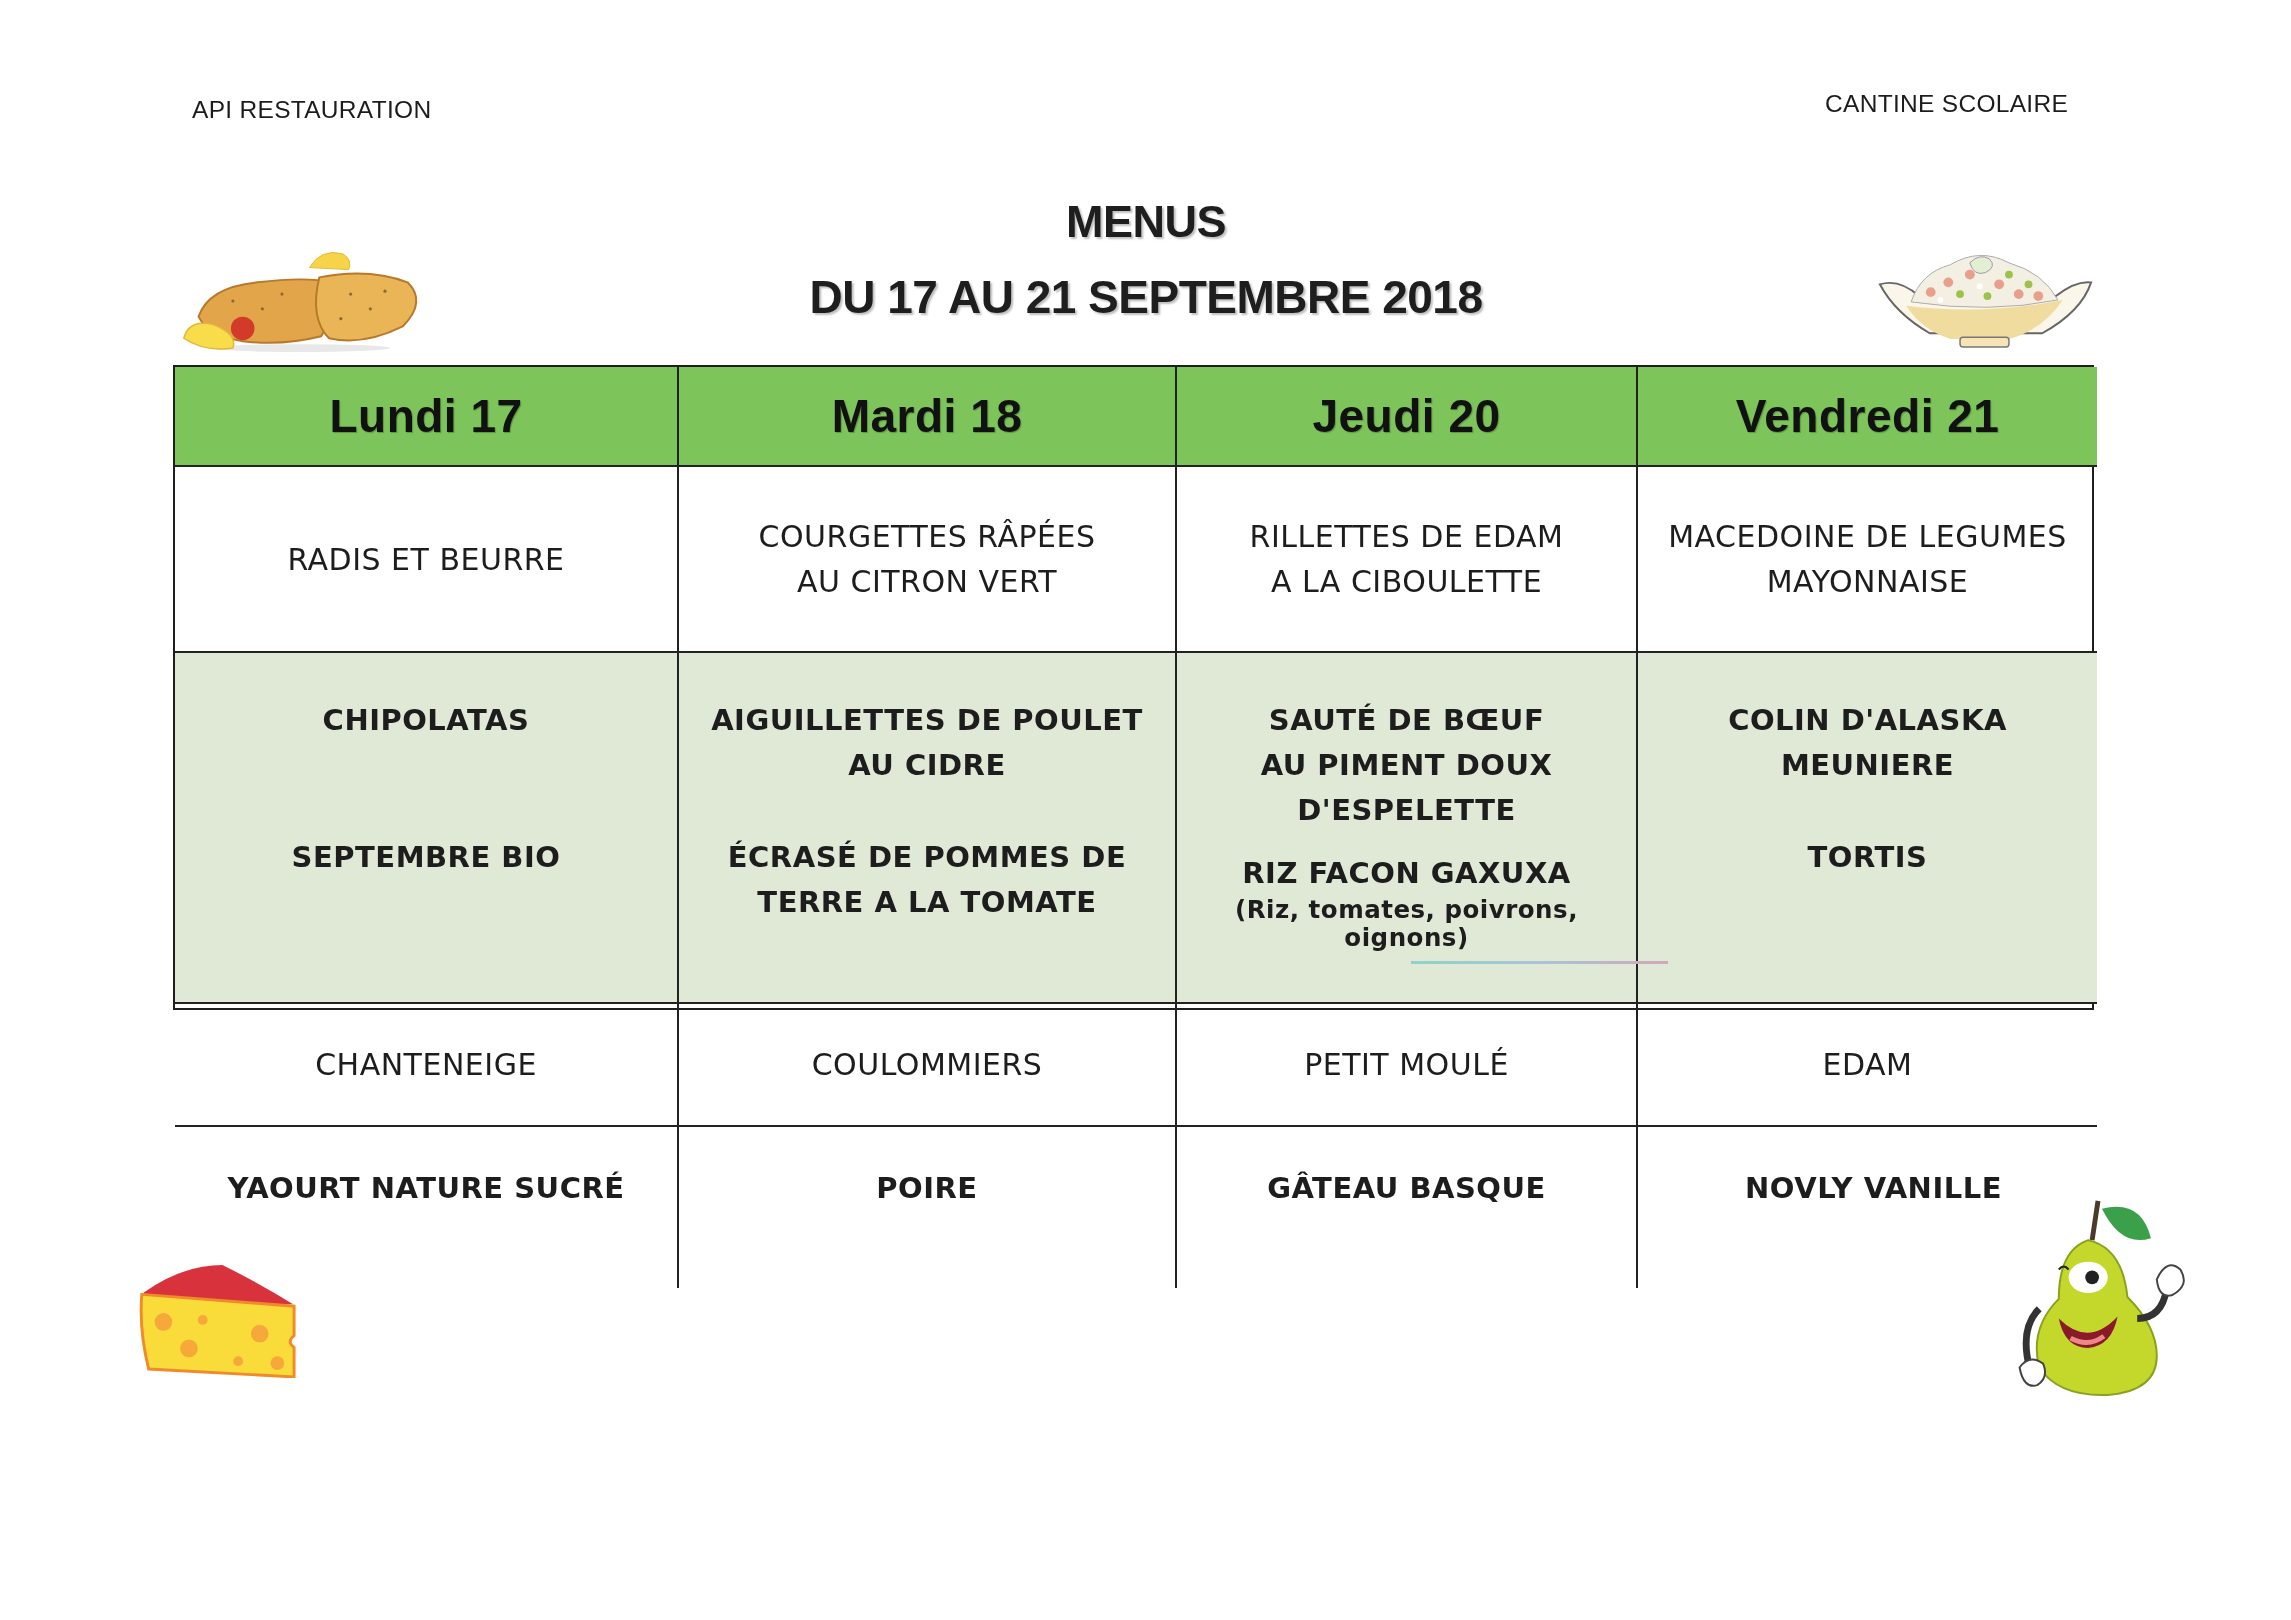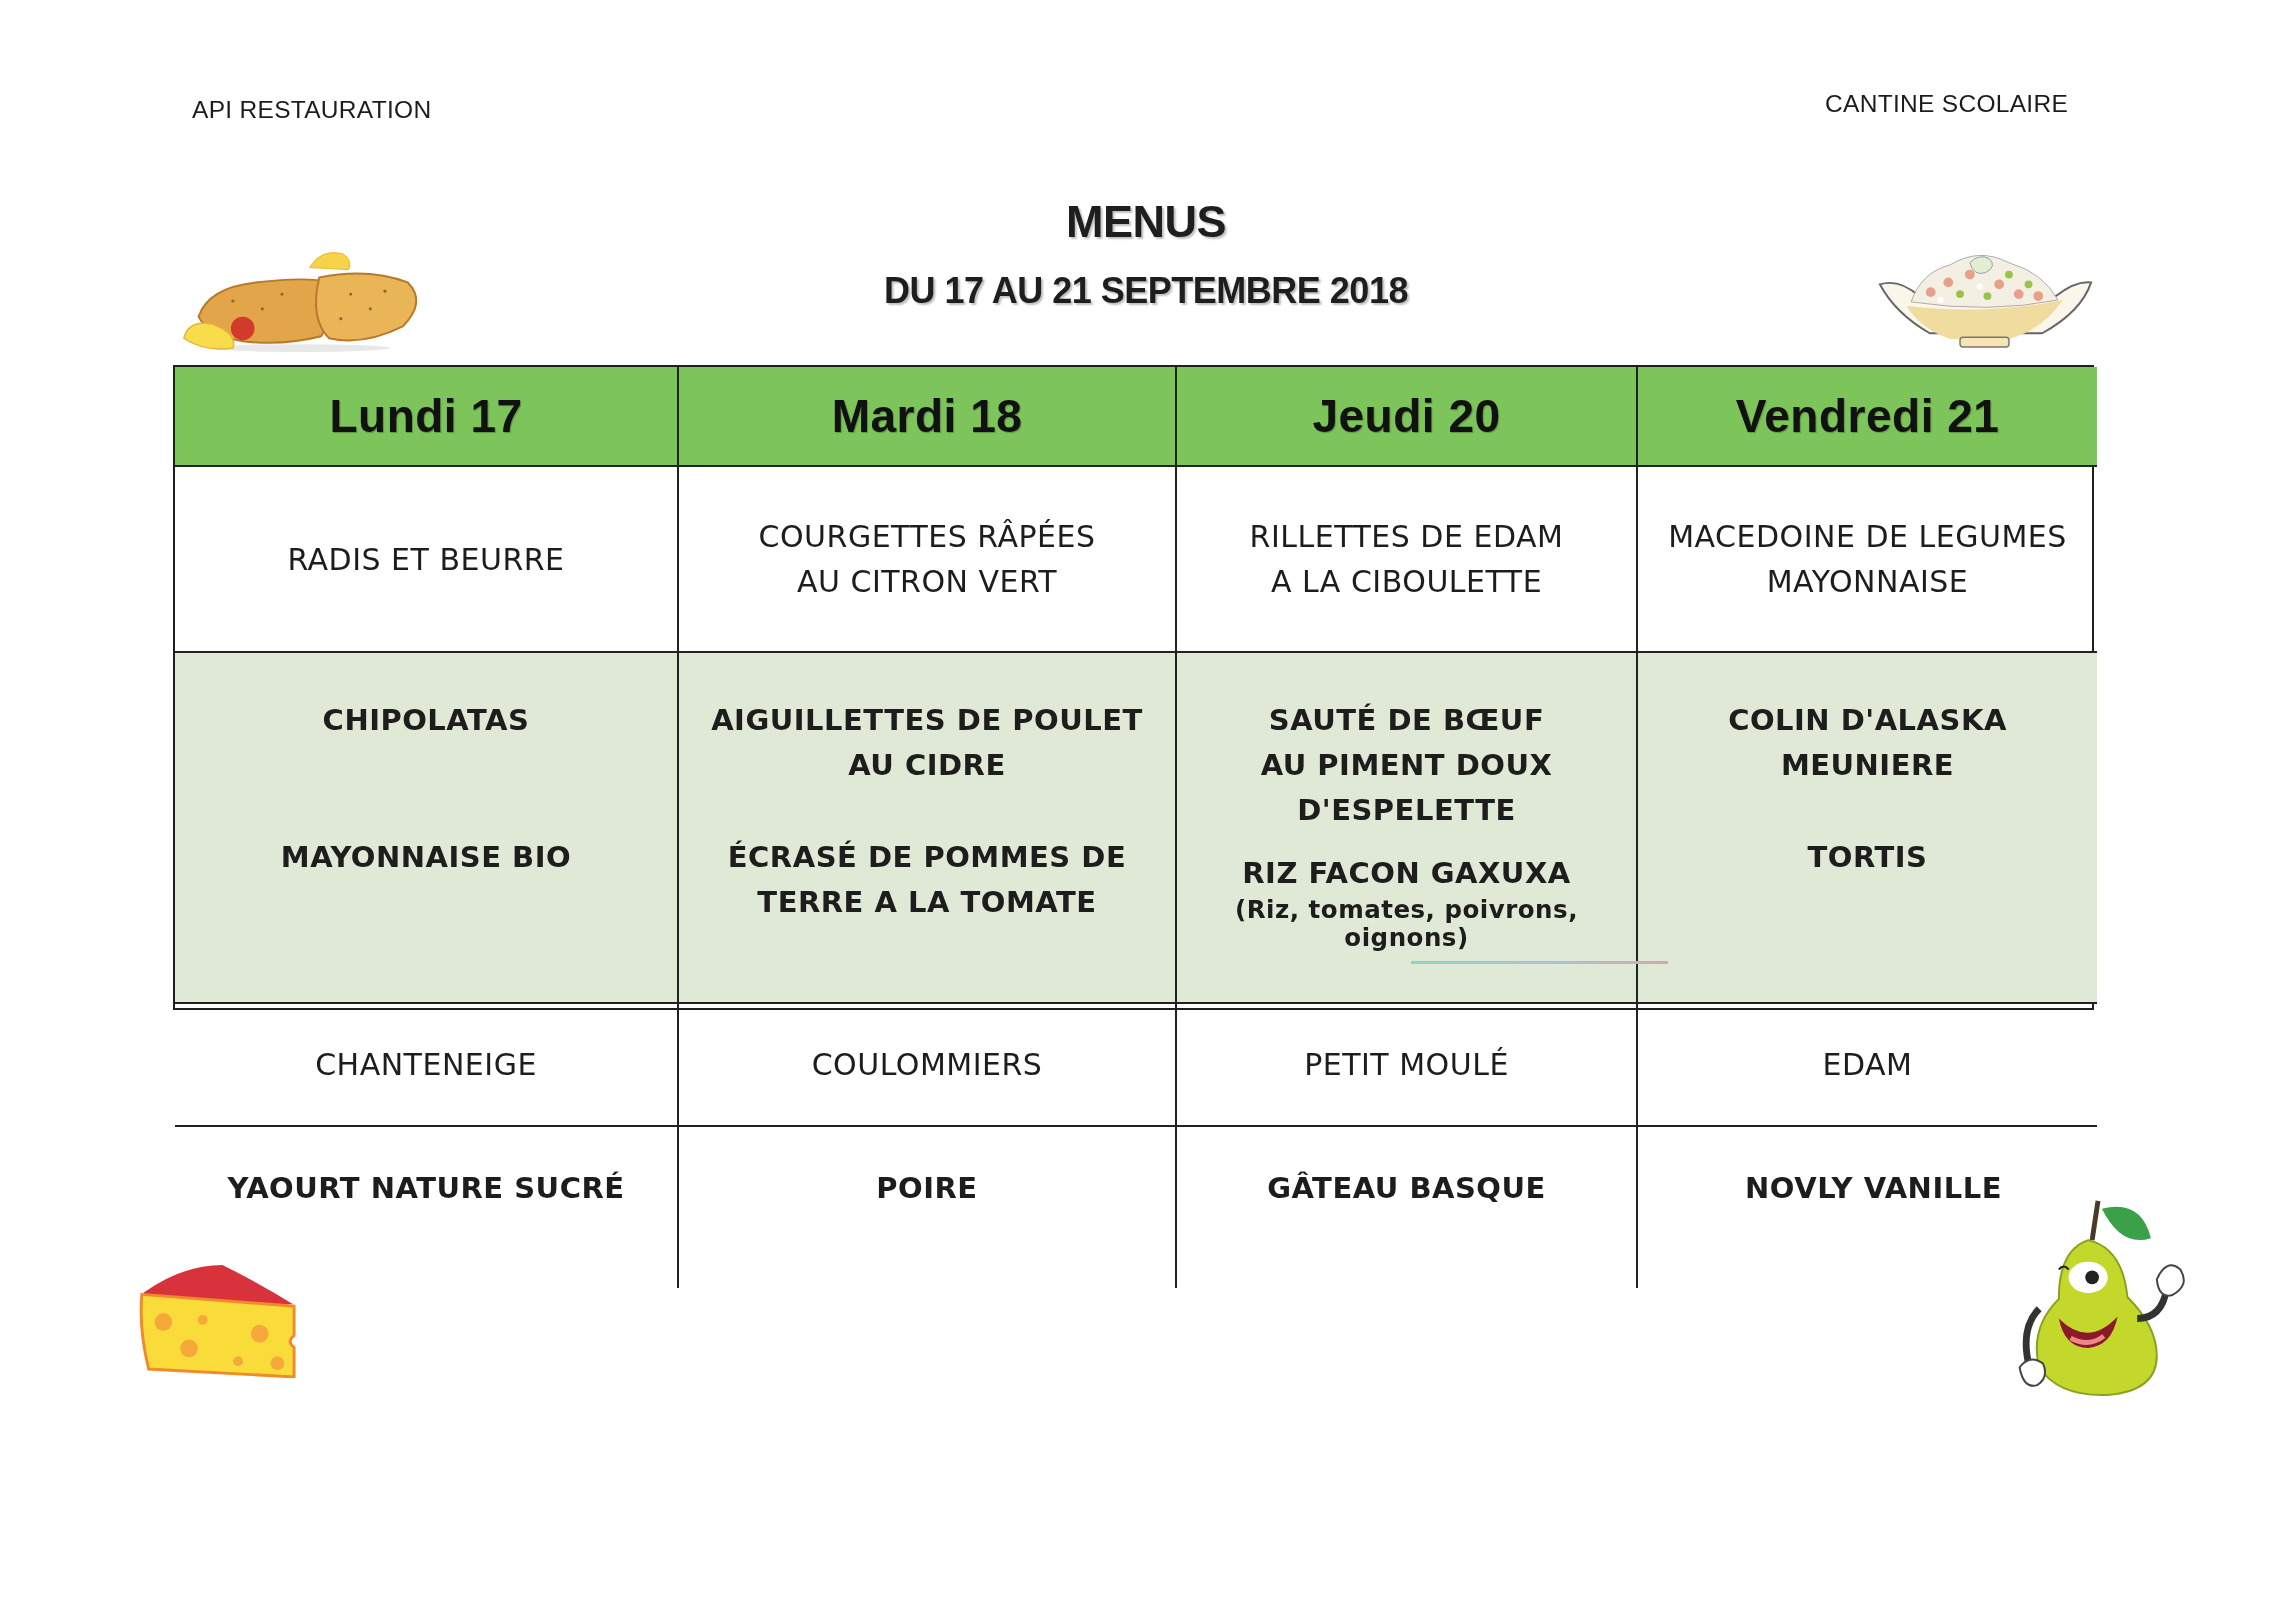--- a/index.html
+++ b/index.html
@@ -24,21 +24,21 @@
     .title {
       position: absolute;
       left: 0; width: 2292px;
       text-align: center;
       font-family: "Liberation Sans", sans-serif;
       font-weight: bold;
       color: #1e1e1e;
       text-shadow: 2px 2px 2px rgba(0,0,0,0.25);
     }
     .title.t1 { top: 196px; font-size: 45px; letter-spacing: -0.5px; }
-    .title.t2 { top: 270px; font-size: 36px; letter-spacing: -0.5px; }
+    .title.t2 { top: 270px; font-size: 46px; letter-spacing: -0.5px; }
 
     
     .menu-table {
       position: absolute;
       left: 173px; top: 365px;
       width: 1921px; height: 645px;
       display: grid;
       grid-template-columns: 504px 498px 461px 459px;
       grid-template-rows: 100px 186px 351px 123px 161px;
       border: 2px solid #1e1e1e;
@@ -161,21 +161,21 @@
   </div>
   <div class="cell last-col">
     <span>MACEDOINE DE LEGUMES</span>
     <span>MAYONNAISE</span>
   </div>
 
   <div class="cell main-cell">
     <span>CHIPOLATAS</span>
     <div class="gap"></div>
     <div style="height:45px"></div>
-    <span>MAYONNAISE BIO</span>
+    <span>SEPTEMBRE BIO</span>
   </div>
   <div class="cell main-cell">
     <span>AIGUILLETTES DE POULET</span>
     <span>AU CIDRE</span>
     <div class="gap"></div>
     <span>ÉCRASÉ DE POMMES DE</span>
     <span>TERRE A LA TOMATE</span>
   </div>
   <div class="cell main-cell">
     <span>SAUTÉ DE BŒUF</span>

